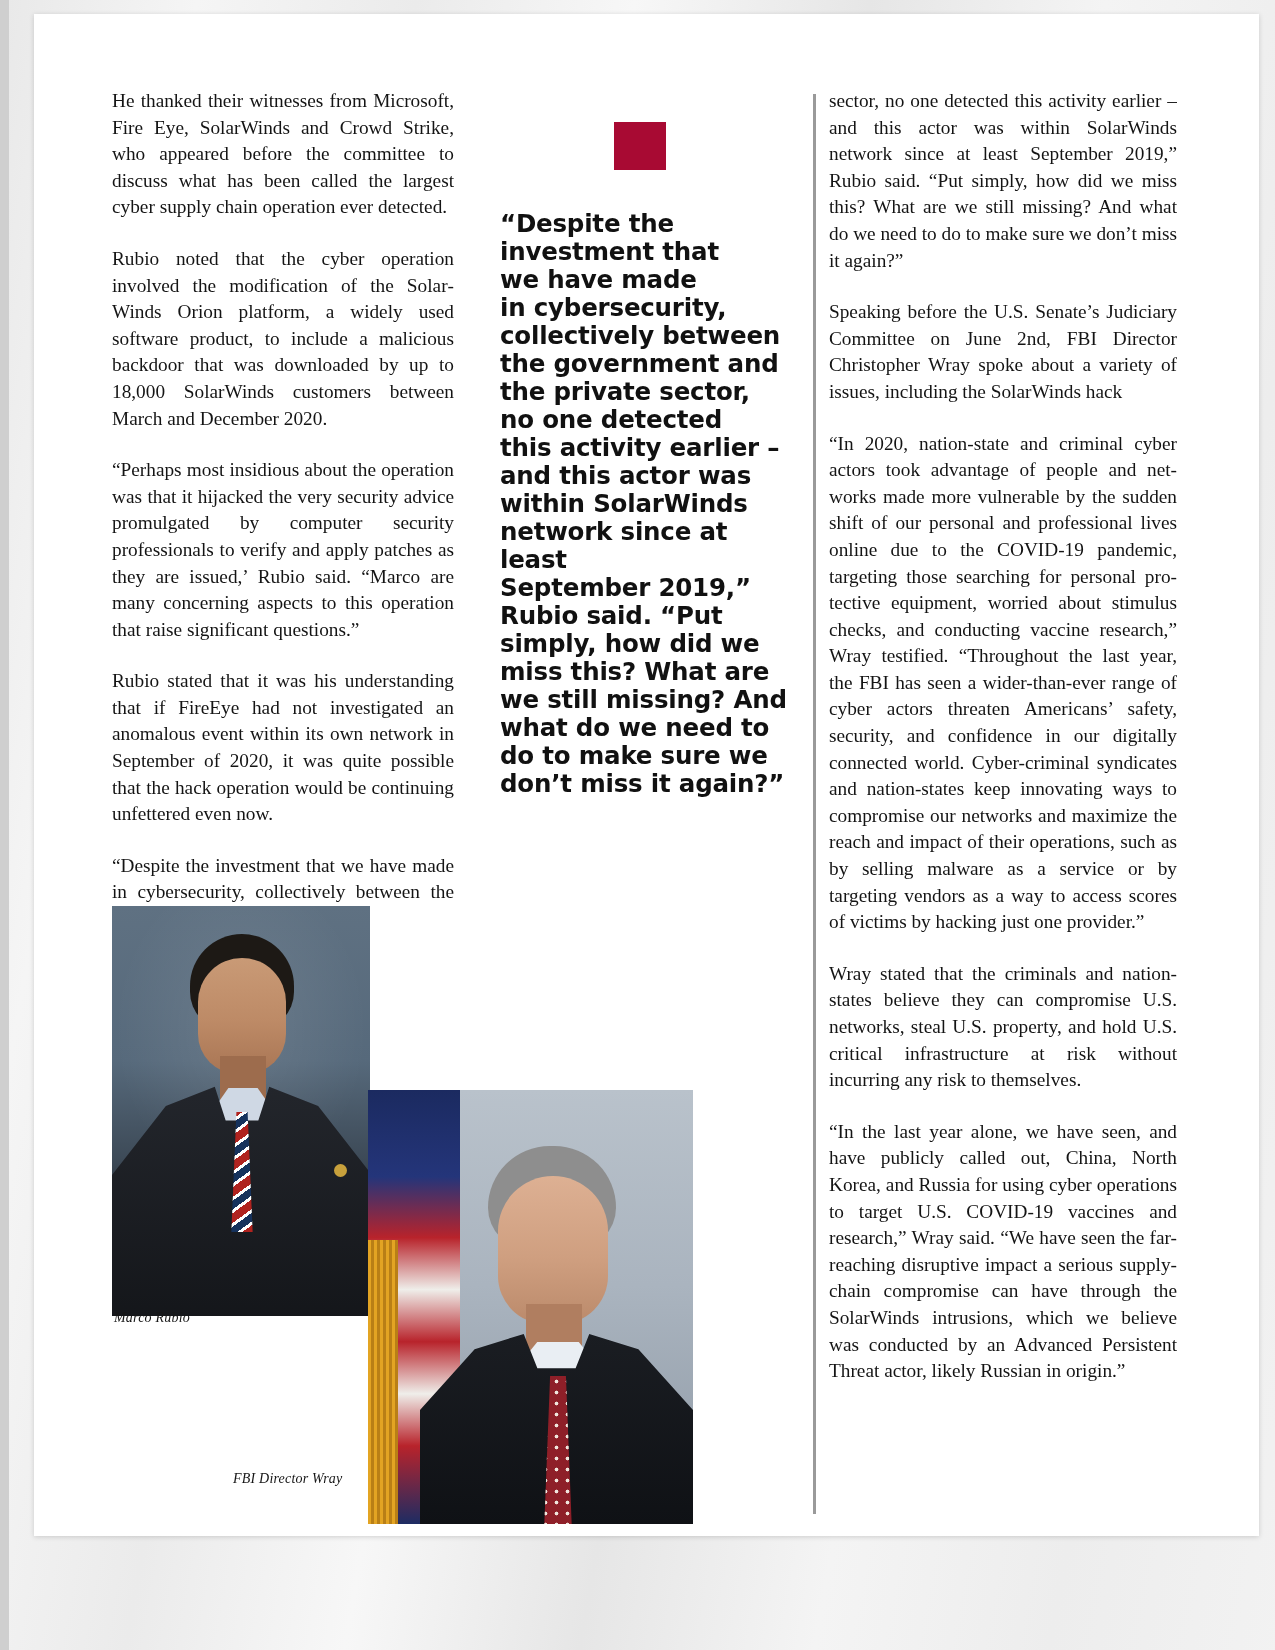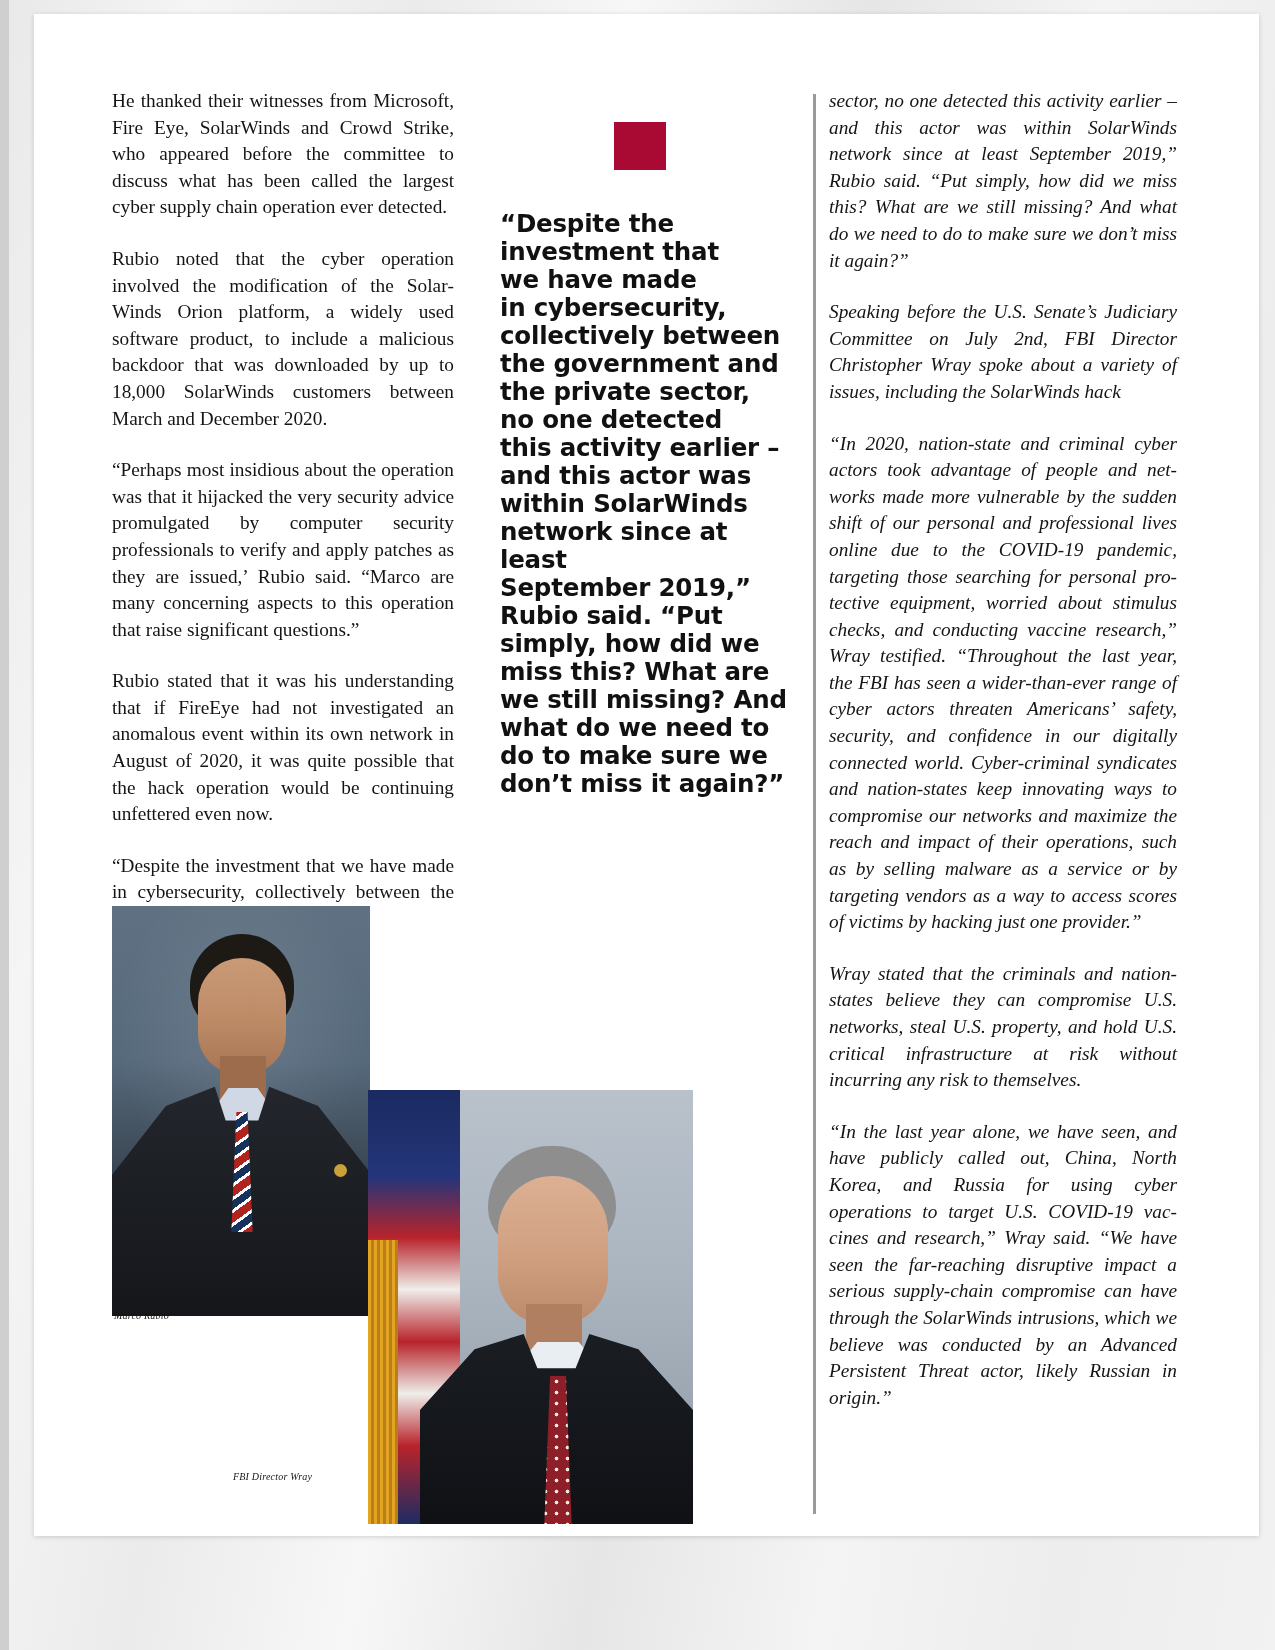--- a/index.html
+++ b/index.html
@@ -40,21 +40,21 @@
     font-size: 19.3px;
     line-height: 26.6px;
     color: #141414;
     text-align: justify;
     text-justify: inter-word;
     hyphens: manual;
   }
   .col p { margin: 0 0 25px 0; }
 
   #left-column  { left: 78px;  top: 74px;  width: 342px; }
-  #right-column { left: 795px; top: 74px;  width: 348px; font-style: italic; }
+  #right-column { left: 795px; top: 74px;  width: 348px; }
 
   .divider {
     position: absolute;
     left: 779px;
     top: 80px;
     width: 3px;
     height: 1420px;
     background: #9a9a9a;
   }
 
@@ -167,41 +167,41 @@
     position:absolute; left:172px; top:286px; width:36px; height:148px;
     background-image: radial-gradient(circle, #efe6dd 1.6px, rgba(0,0,0,0) 2.2px);
     background-size: 11px 11px;
     clip-path: polygon(28% 0,72% 0,88% 100%,12% 100%);
   }
 
   .caption {
     position: absolute;
     font-family: "Liberation Serif", "DejaVu Serif", serif;
     font-style: italic;
-    font-size: 10px;
+    font-size: 14px;
     color: #161616;
     letter-spacing: 0.2px;
     white-space: nowrap;
   }
   #caption-rubio { left: 80px;  top: 1296px; }
   #caption-wray  { left: 199px; top: 1457px; }
 </style>
 </head>
 <body>
 
 <div class="page">
   <div class="paper-edge"></div>
 
   <div class="sheet">
 
     <div class="col" id="left-column">
       <p>He thanked their witnesses from Micro­soft, Fire Eye, SolarWinds and Crowd Strike, who appeared before the com­mittee to discuss what has been called the largest cyber supply chain operation ever detected.</p>
       <p>Rubio noted that the cyber operation involved the modification of the Solar­Winds Orion platform, a widely used software product, to include a malicious backdoor that was downloaded by up to 18,000 SolarWinds customers between March and December 2020.</p>
       <p>“Perhaps most insidious about the opera­tion was that it hijacked the very security advice promulgated by computer security professionals to verify and apply patches as they are issued,’ Rubio said. “Marco are many concerning aspects to this operation that raise significant questions.”</p>
-      <p>Rubio stated that it was his understanding that if FireEye had not investigated an anomalous event within its own network in August of 2020, it was quite pos­sible that the hack operation would be continuing unfettered even now.</p>
+      <p>Rubio stated that it was his understanding that if FireEye had not investigated an anomalous event within its own network in September of 2020, it was quite pos­sible that the hack operation would be continuing unfettered even now.</p>
       <p>“Despite the investment that we have made in cybersecurity, collectively be­tween the government and the private</p>
     </div>
 
     <svg class="red-square" viewBox="0 0 52 48">
       <rect x="0" y="0" width="52" height="48" fill="#a80a33"></rect>
     </svg>
 
     <div id="pull-quote">“Despite the
 investment that
 we have made
@@ -244,20 +244,20 @@
       <div class="suit"></div>
       <div class="tie"></div>
       <div class="tie-dots"></div>
     </div>
     <div class="caption" id="caption-wray">FBI Director Wray</div>
 
     <div class="divider"></div>
 
     <div class="col" id="right-column">
       <p>sector, no one detected this activity earlier – and this actor was within SolarWinds network since at least September 2019,” Rubio said. “Put simply, how did we miss this? What are we still missing? And what do we need to do to make sure we don’t miss it again?”</p>
-      <p>Speaking before the U.S. Senate’s Ju­diciary Committee on July 2nd, FBI Director Christopher Wray spoke about a variety of issues, including the Solar­Winds hack</p>
+      <p>Speaking before the U.S. Senate’s Ju­diciary Committee on June 2nd, FBI Director Christopher Wray spoke about a variety of issues, including the Solar­Winds hack</p>
       <p>“In 2020, nation-state and criminal cyber actors took advantage of people and net­works made more vulnerable by the sudden shift of our personal and professional lives online due to the COVID-19 pandemic, targeting those searching for personal pro­tective equipment, worried about stimulus checks, and conducting vaccine research,” Wray testified. “Throughout the last year, the FBI has seen a wider-than-ever range of cyber actors threaten Americans’ safety, security, and confidence in our digitally connected world. Cyber-criminal syndi­cates and nation-states keep innovating ways to compromise our networks and maximize the reach and impact of their operations, such as by selling malware as a service or by targeting vendors as a way to access scores of victims by hacking just one provider.”</p>
       <p>Wray stated that the criminals and nation-states believe they can compromise U.S. networks, steal U.S. property, and hold U.S. critical infrastructure at risk without incurring any risk to themselves.</p>
       <p>“In the last year alone, we have seen, and have publicly called out, China, North Korea, and Russia for using cyber operations to target U.S. COVID-19 vac­cines and research,” Wray said. “We have seen the far-reaching disruptive impact a serious supply-chain compromise can have through the SolarWinds intrusions, which we believe was conducted by an Advanced Persistent Threat actor, likely Russian in origin.”</p>
     </div>
 
   </div>
 </div>
 
 </body></html>

